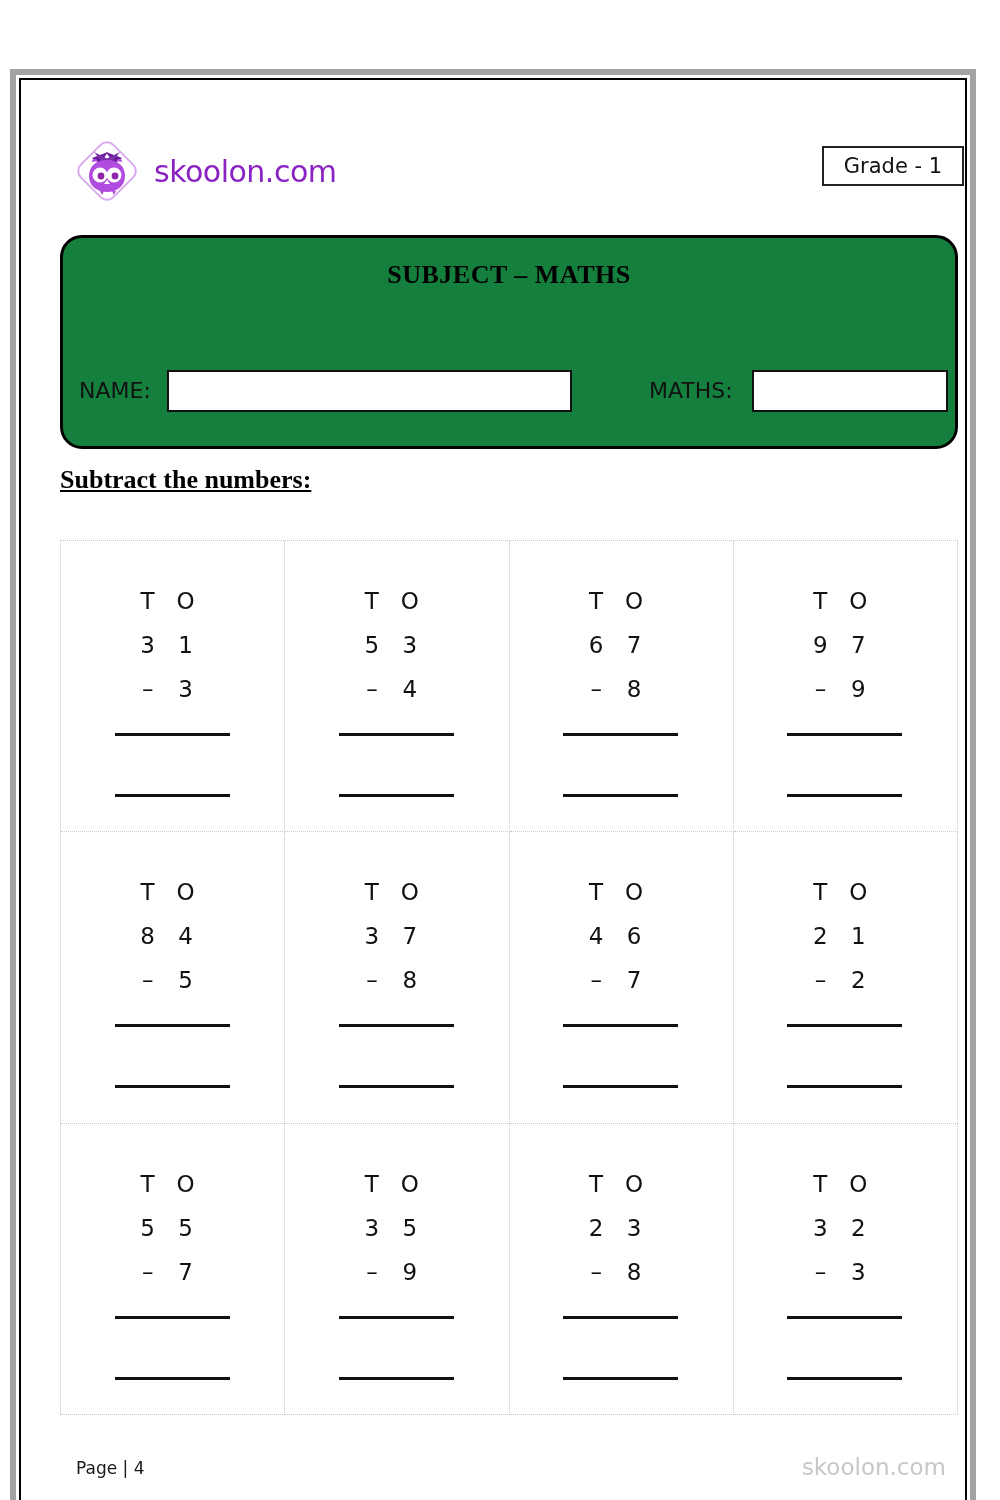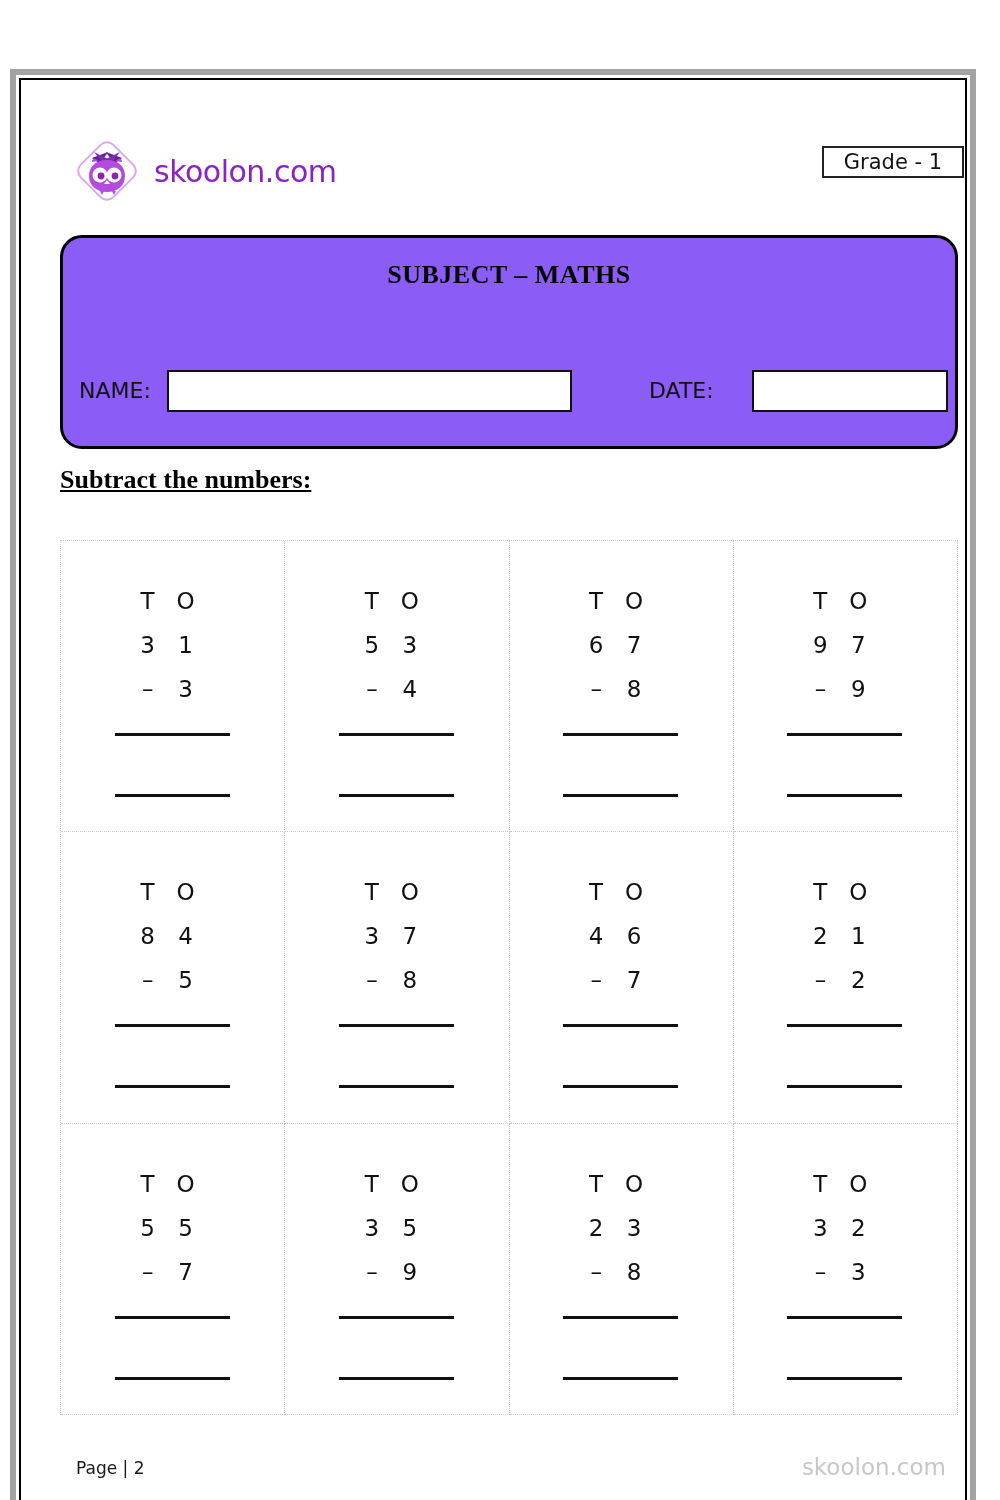--- a/index.html
+++ b/index.html
@@ -69,41 +69,41 @@
     color: #8B23C4;
     letter-spacing: -0.5px;
     font-family: "DejaVu Sans", sans-serif;
   }
 
   .grade-box {
     position: absolute;
     right: 16px;
     top: 26px;
     width: 142px;
-    height: 32px;
+    height: 40px;
     border: 2px solid #222222;
     display: flex;
     align-items: center;
     justify-content: center;
     font-size: 21px;
     color: #111111;
     font-family: "DejaVu Sans", sans-serif;
     background: #ffffff;
   }
 
   
   .info-box {
     position: absolute;
     left: 22px;
     top: 115px;
     width: 898px;
     height: 214px;
     border: 3px solid #000000;
     border-radius: 22px;
-    background: #8b5cf6;
+    background: #15803d;
   }
   .subject-line {
     text-align: center;
     font-family: "Liberation Serif", serif;
     font-weight: bold;
     font-size: 26px;
     color: #000000;
     margin-top: 22px;
     letter-spacing: 0.5px;
   }
@@ -272,21 +272,21 @@
     </div>
 
     <div class="info-box">
       <div class="subject-line">SUBJECT – MATHS</div>
 
 
       <div class="field-row">
         <span class="field-label name-label">NAME:</span>
         <input class="field-input name-input" type="text" value="" style="">
 
-        <span class="field-label date-label">DATE:</span>
+        <span class="field-label date-label">MATHS:</span>
         <input class="field-input date-input" type="text" value="" style="">
       </div>
     </div>
 
     <div class="instruction">Subtract the numbers:</div>
 
     <div class="grid">
 
       <div class="cell">
         <div class="problem">
@@ -512,18 +512,18 @@
             <span class="col-o">3</span>
           </div>
           <div class="answer-line line-gap-1"></div>
           <div class="answer-line line-gap-2"></div>
         </div>
       </div>
 
     </div>
 
     <div class="footer">
-      <span class="page-number">Page | 2</span>
+      <span class="page-number">Page | 4</span>
       <span class="site-watermark">skoolon.com</span>
     </div>
 
   </div>
 </div>
 
 </body></html>

